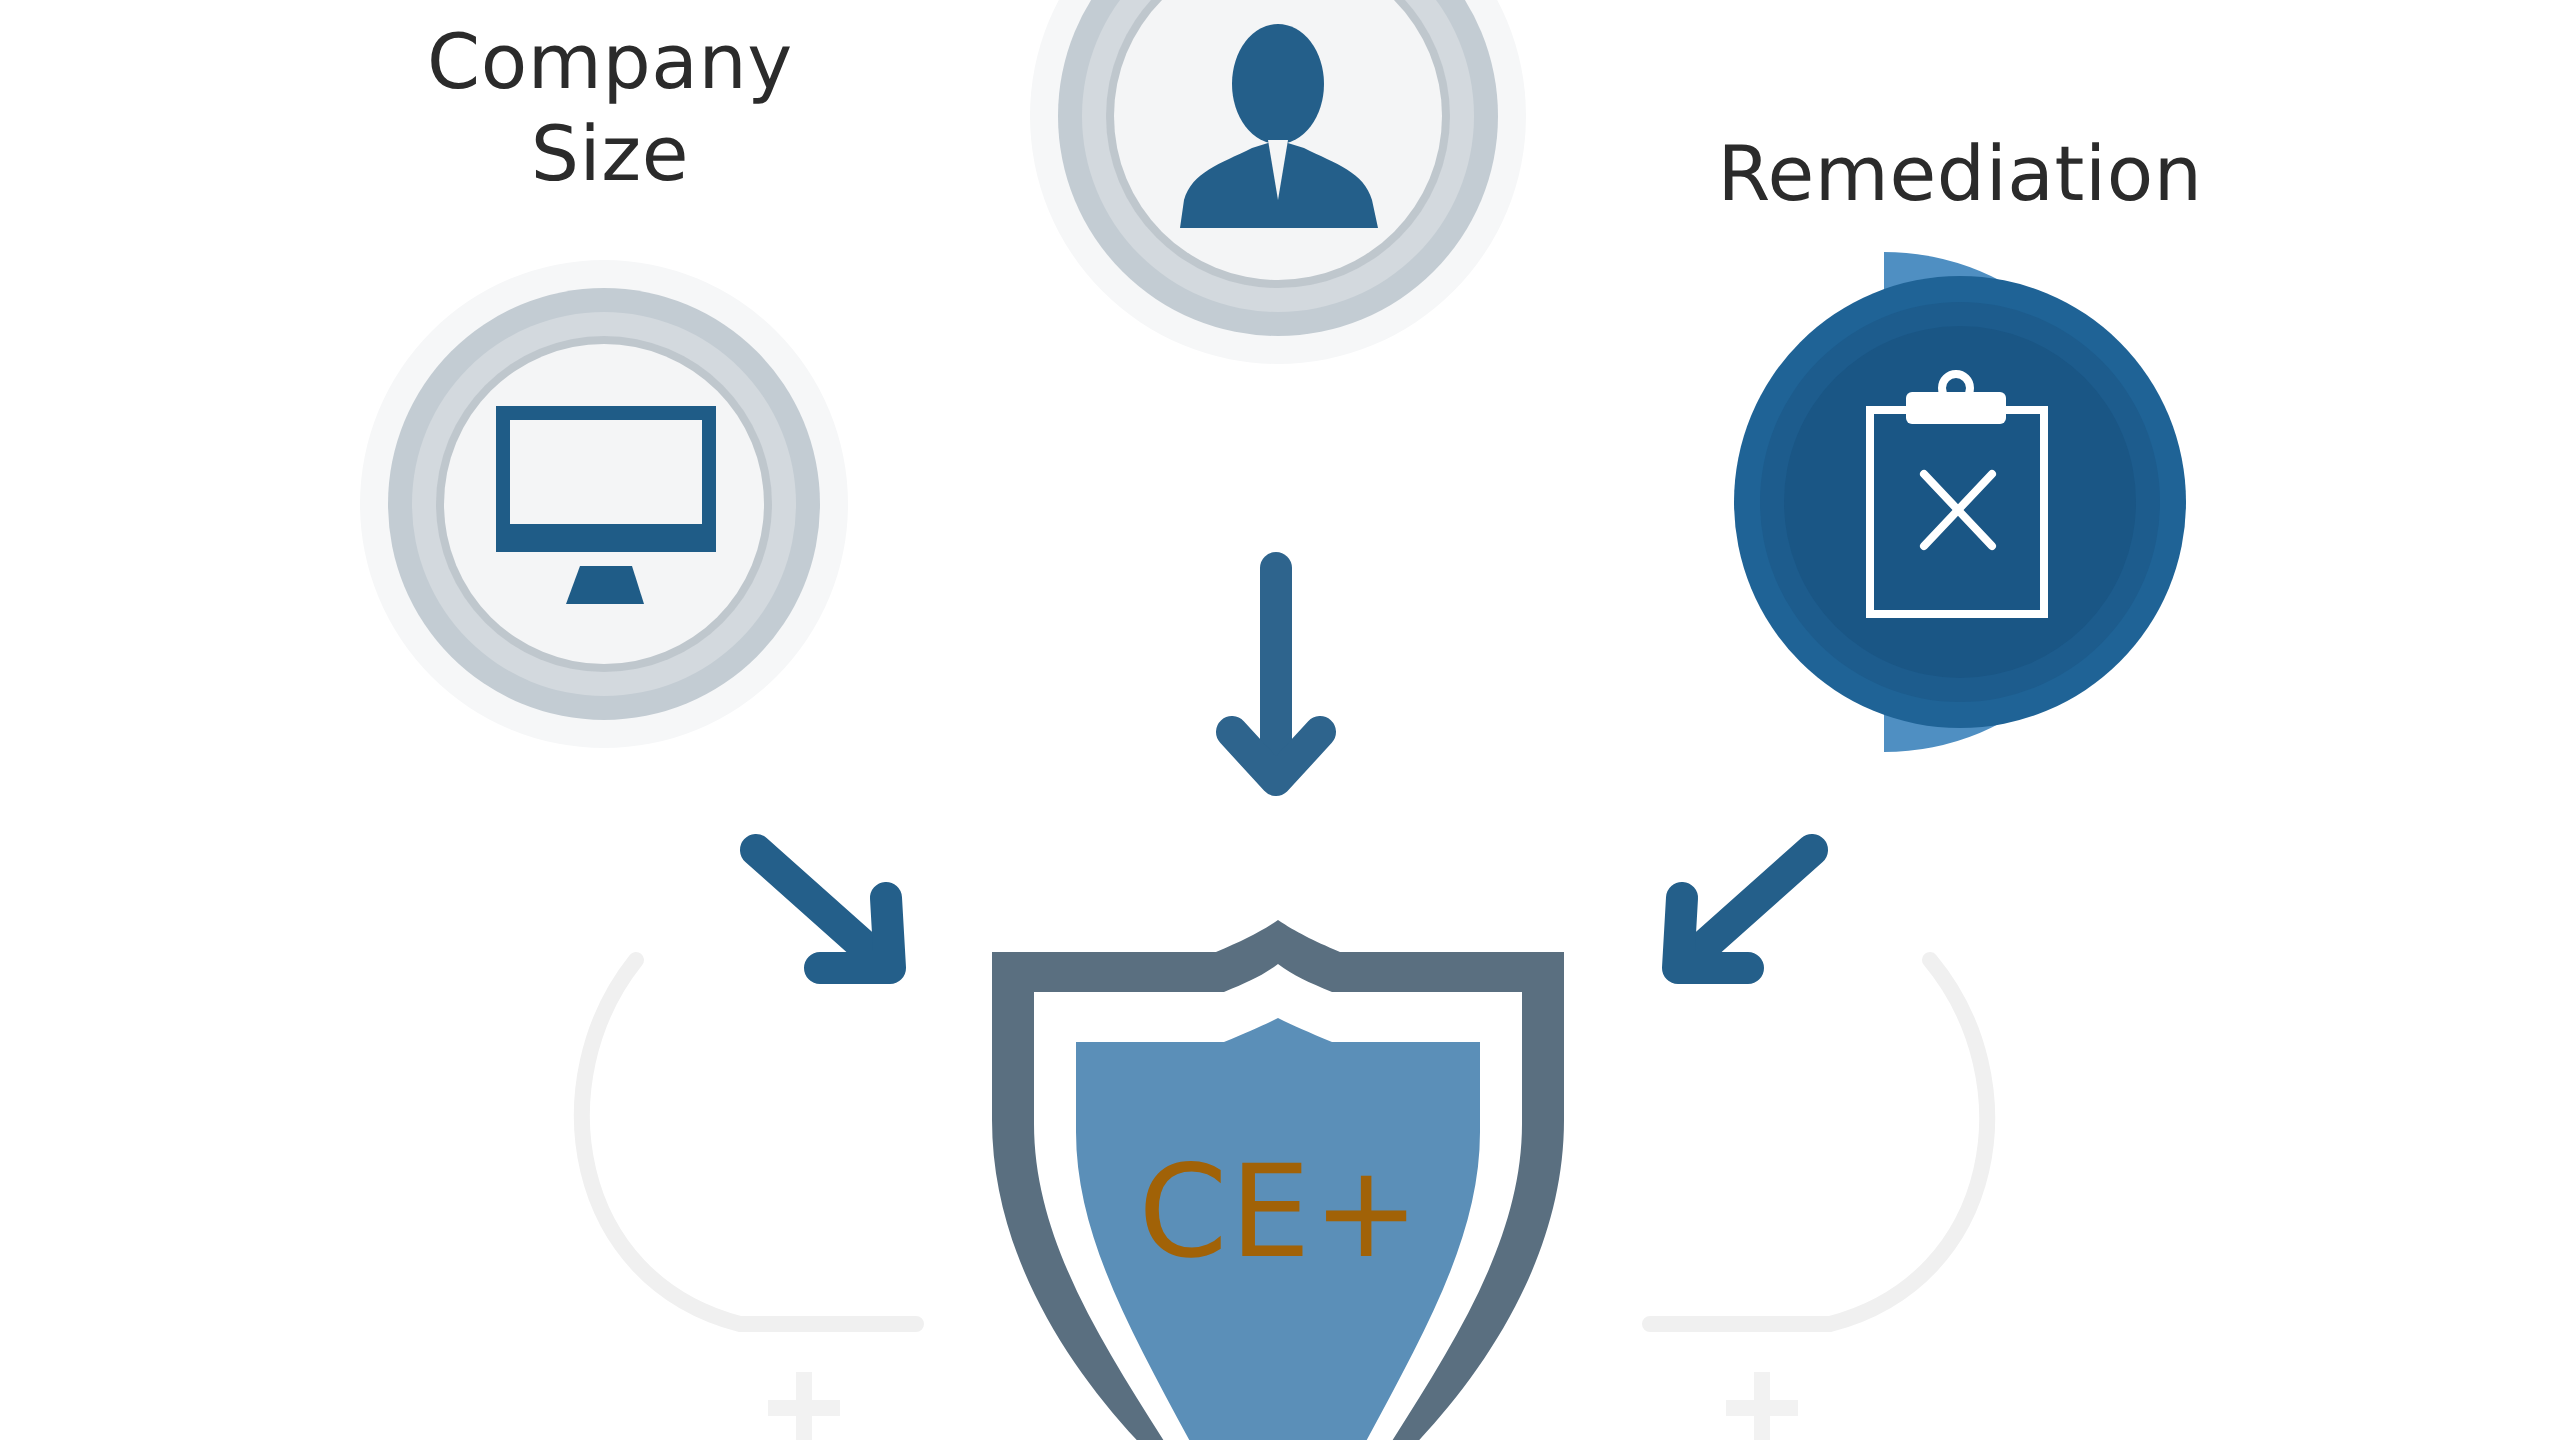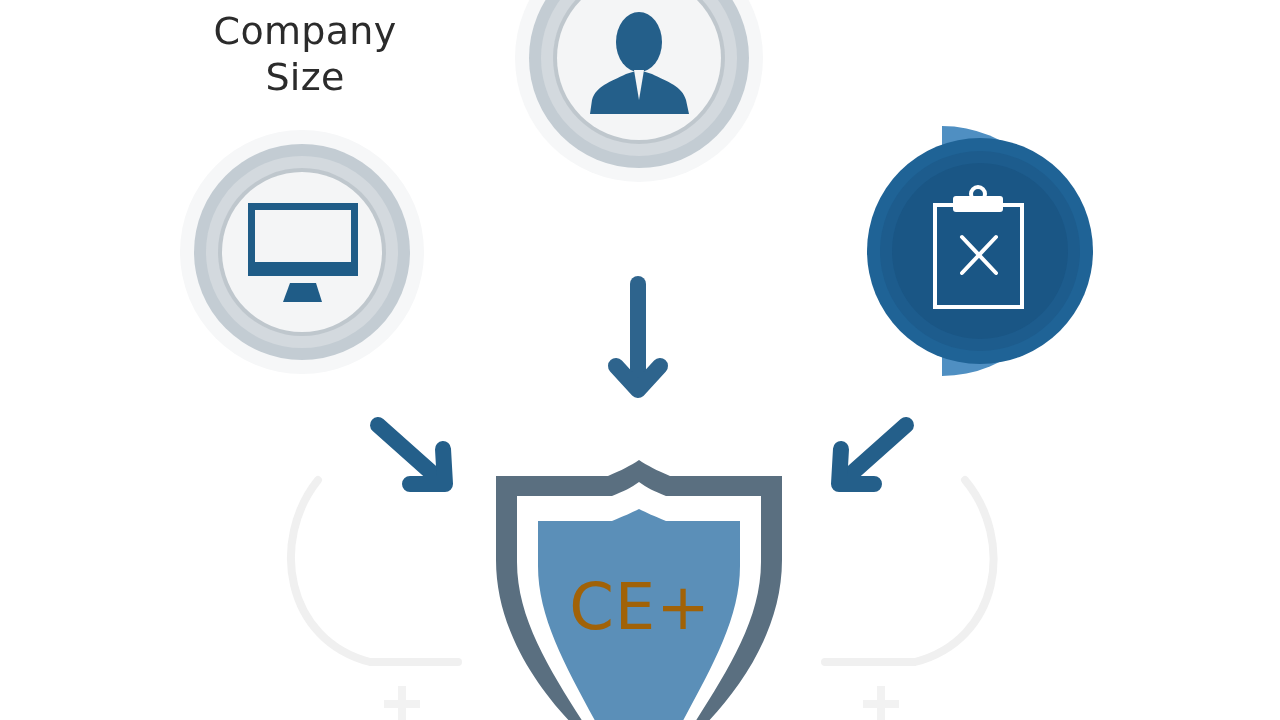--- a/index.html
+++ b/index.html
@@ -134,15 +134,16 @@
 
     <g>
       <path d="M 496 476 L 608 476 C 622 470, 630 466, 639 460 C 648 466, 656 470, 670 476 L 782 476 L 782 560 C 782 630, 740 690, 700 730 L 578 730 C 538 690, 496 630, 496 560 Z" fill="#5a6f80"></path>
       <path d="M 517 496 L 612 496 C 624 491, 631 488, 639 482 C 647 488, 654 491, 666 496 L 761 496 L 761 562 C 761 622, 724 676, 690 730 L 588 730 C 554 676, 517 622, 517 562 Z" fill="#ffffff"></path>
       <path d="M 538 521 L 612 521 C 624 516, 631 513, 639 509 C 647 513, 654 516, 666 521 L 740 521 L 740 566 C 740 620, 710 670, 678 730 L 600 730 C 568 670, 538 620, 538 566 Z" fill="#5b8fb8"></path>
     </g>
   </svg>
 
   <div class="label label-company">Company
 Size</div>
+  <div class="label label-remediation">Remediation</div>
   <div class="shield-text">CE+</div>
 
 </div>
 
 </body></html>

